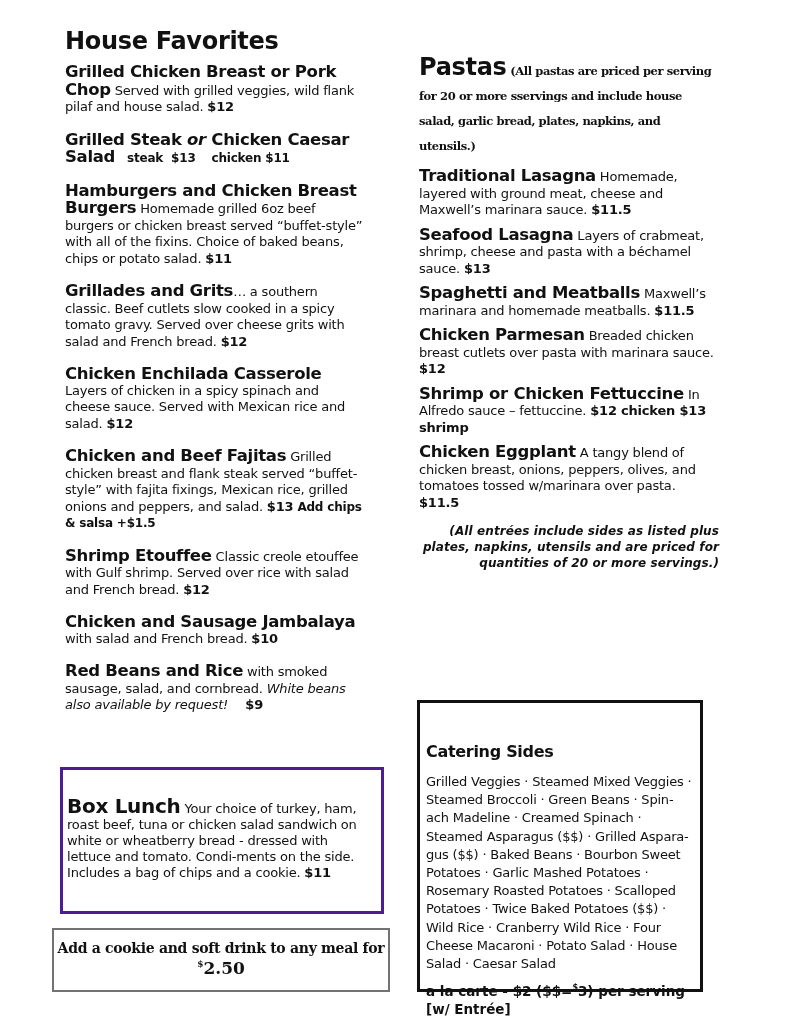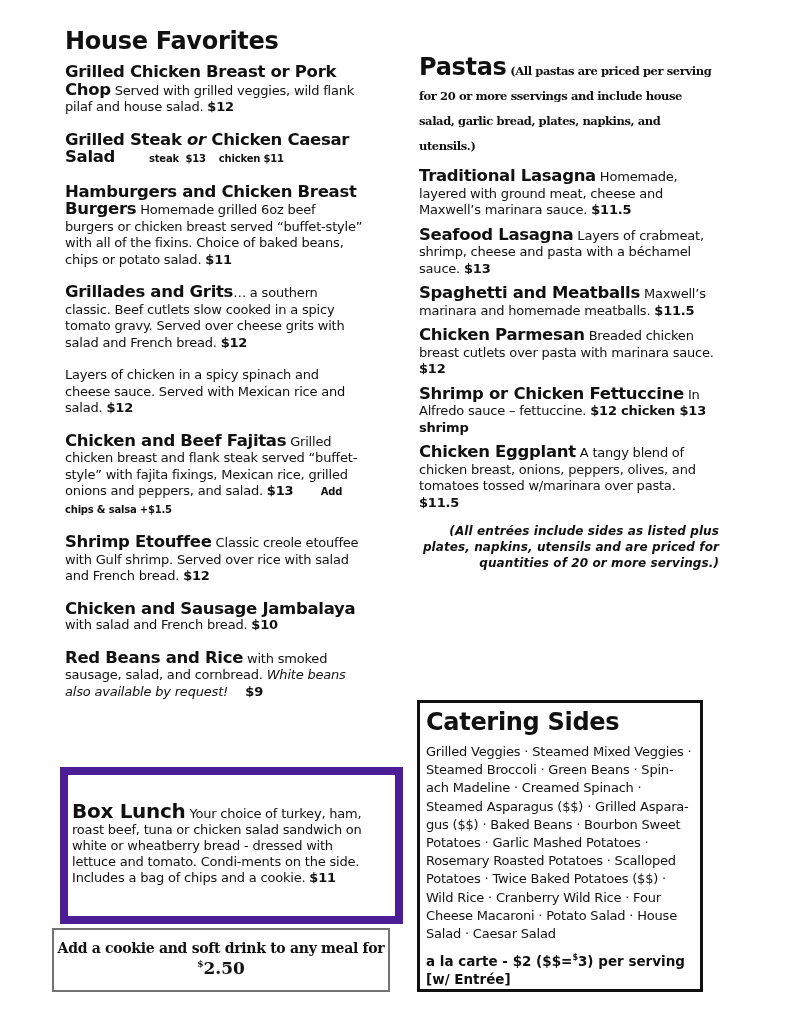--- a/index.html
+++ b/index.html
@@ -14,50 +14,50 @@
   .section-title { font-weight: bold; font-size: 24px; letter-spacing: -0.3px; margin: 0 0 8px 0; line-height: 30px; }
   .pasta-head { line-height: 24px; }
   .pasta-title { font-weight: bold; font-size: 24px; letter-spacing: -0.3px; margin-top: 48px; }
   .pasta-note { font-family: "DejaVu Serif", serif; font-weight: bold; font-size: 11.5px; letter-spacing: -0.4px; line-height: 24px; }
 
   .item { font-size: 13px; line-height: 16.5px; letter-spacing: -0.2px; }
   .left .item { margin-bottom: 16px; }
   .right .item { margin-bottom: 8px; }
   .item-name { font-weight: bold; font-size: 16.5px; letter-spacing: -0.3px; }
   .price { font-weight: bold; }
-  .small-bold { font-weight: bold; font-size: 10px; padding-left: 24px; }
+  .small-bold { font-weight: bold; font-size: 12px; }
   .ital { font-style: italic; }
 
   .note {
     font-style: italic; font-weight: bold; font-size: 12px; line-height: 16px;
     letter-spacing: 0.1px; margin-top: 12px; text-align: right;
   }
 
   .box-lunch {
     position: absolute; left: 60px; top: 767px; width: 310px; height: 141px;
-    border: 8px solid #4c1d95; padding: 0 13px 0 4px;
+    border: 3px solid #4c1d95; padding: 0 4px 0 4px;
   }
   .box-lunch .inner { position: absolute; left: 4px; top: 28px; width: 302px; font-size: 13px; line-height: 16px; letter-spacing: -0.2px; }
   .box-lunch .item-name { font-size: 20px; }
 
   .cookie-box {
     position: absolute; left: 52px; top: 928px; width: 334px; height: 60px;
     border: 2px solid #737373; text-align: center;
     font-family: "DejaVu Serif", serif; font-weight: bold;
   }
   .cookie-line { font-size: 14px; margin-top: 10px; letter-spacing: -0.3px; }
   .cookie-price { font-size: 17px; margin-top: 2px; }
   .cookie-price sup { font-size: 9px; }
 
   .catering-box {
     position: absolute; left: 417px; top: 700px; width: 280px; height: 286px;
     border: 3px solid #111;
   }
   .catering-box .inner { position: absolute; left: 6px; top: 6px; width: 270px; }
-  .catering-title { font-weight: bold; font-size: 24px; letter-spacing: -0.3px; line-height: 26px; margin-bottom: 8px; }
+  .catering-title { font-weight: bold; font-size: 16px; letter-spacing: -0.3px; line-height: 26px; margin-bottom: 8px; margin-top: 30px; }
   .catering-list { font-size: 13px; line-height: 18.2px; letter-spacing: -0.2px; }
   .catering-price { font-weight: bold; font-size: 13.5px; line-height: 18px; margin-top: 6px; }
   .catering-price sup { font-size: 8px; }
 </style>
 </head>
 <body>
 
 <div class="col left">
   <div class="section-title">House Favorites</div>
 
@@ -71,21 +71,21 @@
 
   <div class="item">
     <span class="item-name">Hamburgers and Chicken Breast Burgers</span><span>  Homemade grilled 6oz beef burgers or chicken breast served “buffet-style” with all of the fixins.  Choice of baked beans, chips or potato salad.    </span><span class="price">$11</span>
   </div>
 
   <div class="item">
     <span class="item-name">Grillades and Grits</span><span>… a southern classic.  Beef cutlets slow cooked in a spicy tomato gravy.  Served over cheese grits with salad and French bread.    </span><span class="price">$12</span>
   </div>
 
   <div class="item">
-    <span>Layers of chicken in a spicy spinach and cheese sauce.  Served with Mexican rice and salad.  </span><span class="price">$12</span>
+    <div class="item-name">Chicken Enchilada Casserole</div><span>Layers of chicken in a spicy spinach and cheese sauce.  Served with Mexican rice and salad.  </span><span class="price">$12</span>
   </div>
 
   <div class="item">
     <span class="item-name">Chicken and Beef Fajitas</span><span>  Grilled chicken breast and flank steak served “buffet-style” with fajita fixings, Mexican rice, grilled onions and peppers, and salad.    </span><span class="price">$13</span><span class="small-bold">  Add chips &amp; salsa +$1.5</span>
   </div>
 
   <div class="item">
     <span class="item-name">Shrimp Etouffee</span><span>  Classic creole etouffee with Gulf shrimp.  Served over rice with salad and French bread.    </span><span class="price">$12</span>
   </div>
 

